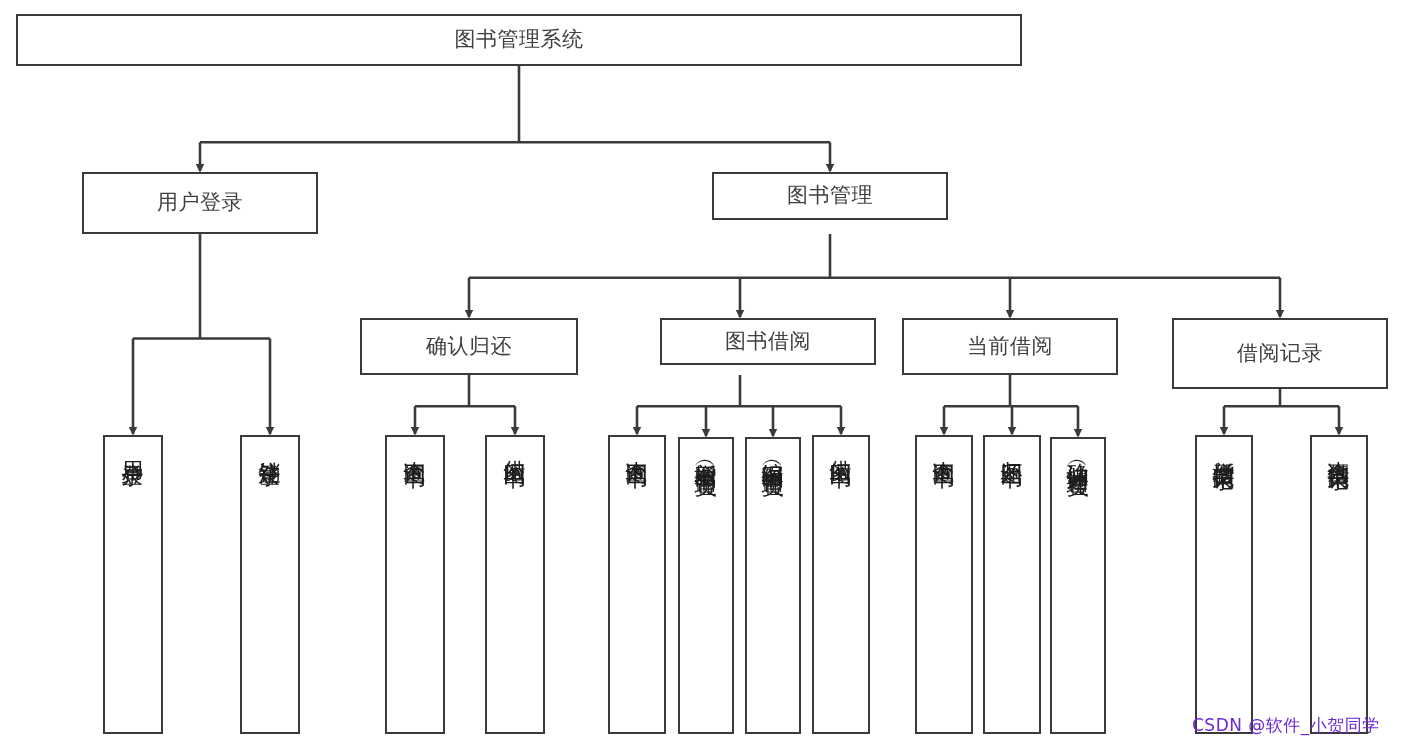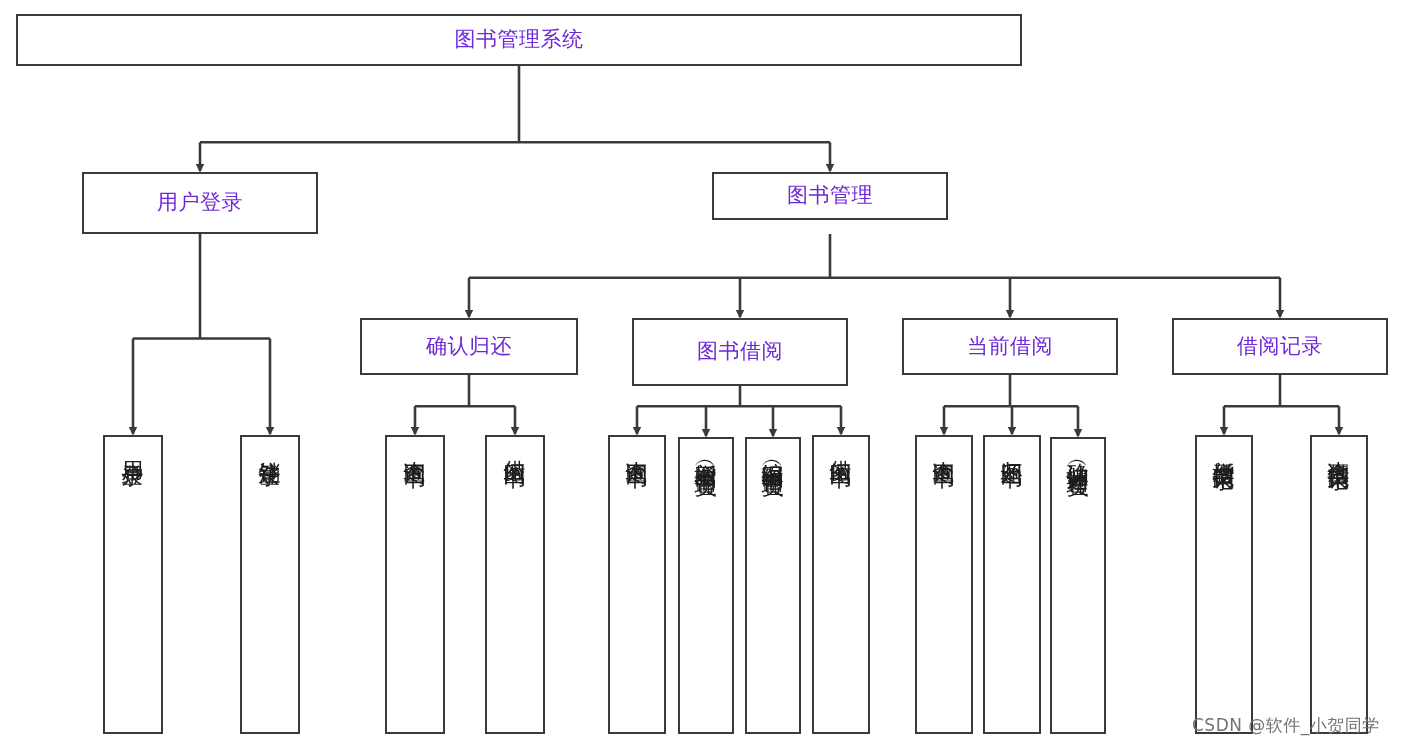--- a/index.html
+++ b/index.html
@@ -31,21 +31,21 @@
     border: 2px solid #3a3a3a;
     display: flex;
     align-items: center;
     justify-content: center;
   }
   .node-box.level-0 {
     border-width: 2px;
   }
   .node-label-h {
     font-size: 21px;
-    color: #6d28d9;
+    color: #404040;
     line-height: 1.2;
     letter-spacing: 0.5px;
     white-space: nowrap;
   }
   .node-box.leaf {
     align-items: flex-start;
     justify-content: center;
     padding-top: 6px;
   }
   .node-label-v {
@@ -53,21 +53,21 @@
     color: #1d1d1d;
     writing-mode: vertical-rl;
     text-orientation: upright;
     letter-spacing: 2px;
     line-height: 1.05;
     white-space: nowrap;
   }
   .watermark {
     position: absolute;
     font-size: 17px;
-    color: #737373;
+    color: #6d28d9;
     white-space: nowrap;
     letter-spacing: 0.5px;
     pointer-events: none;
   }
 </style>
 </head>
 <body>
 
 <div id="diagram-root">
 
@@ -121,27 +121,27 @@
   <div class="node-box level-1" id="box-user-login" style="left: 82px; top: 172px; width: 236px; height: 62px;">
     <span class="node-label-h">用户登录</span>
   </div>
   <div class="node-box level-1" id="box-book-manage" style="left: 712px; top: 172px; width: 236px; height: 48px;">
     <span class="node-label-h">图书管理</span>
   </div>
 
   <div class="node-box level-2" id="box-new-book-recommend" style="left: 360px; top: 318px; width: 218px; height: 57px;">
     <span class="node-label-h">确认归还</span>
   </div>
-  <div class="node-box level-2" id="box-book-borrow" style="left: 632px; top: 318px; width: 216px; height: 68px;">
+  <div class="node-box level-2" id="box-book-borrow" style="left: 660px; top: 318px; width: 216px; height: 47px;">
     <span class="node-label-h">图书借阅</span>
   </div>
   <div class="node-box level-2" id="box-current-borrow" style="left: 902px; top: 318px; width: 216px; height: 57px;">
     <span class="node-label-h">当前借阅</span>
   </div>
-  <div class="node-box level-2" id="box-borrow-record" style="left: 1172px; top: 318px; width: 216px; height: 57px;">
+  <div class="node-box level-2" id="box-borrow-record" style="left: 1172px; top: 318px; width: 216px; height: 71px;">
     <span class="node-label-h">借阅记录</span>
   </div>
 
   <div class="node-box leaf" id="box-leaf-user-login" style="left: 103px; top: 435px; width: 60px; height: 299px;">
     <span class="node-label-v">用户登录</span>
   </div>
   <div class="node-box leaf" id="box-leaf-logout" style="left: 240px; top: 435px; width: 60px; height: 299px;">
     <span class="node-label-v">注销登录</span>
   </div>
   <div class="node-box leaf" id="box-leaf-query-book-1" style="left: 385px; top: 435px; width: 60px; height: 299px;">

